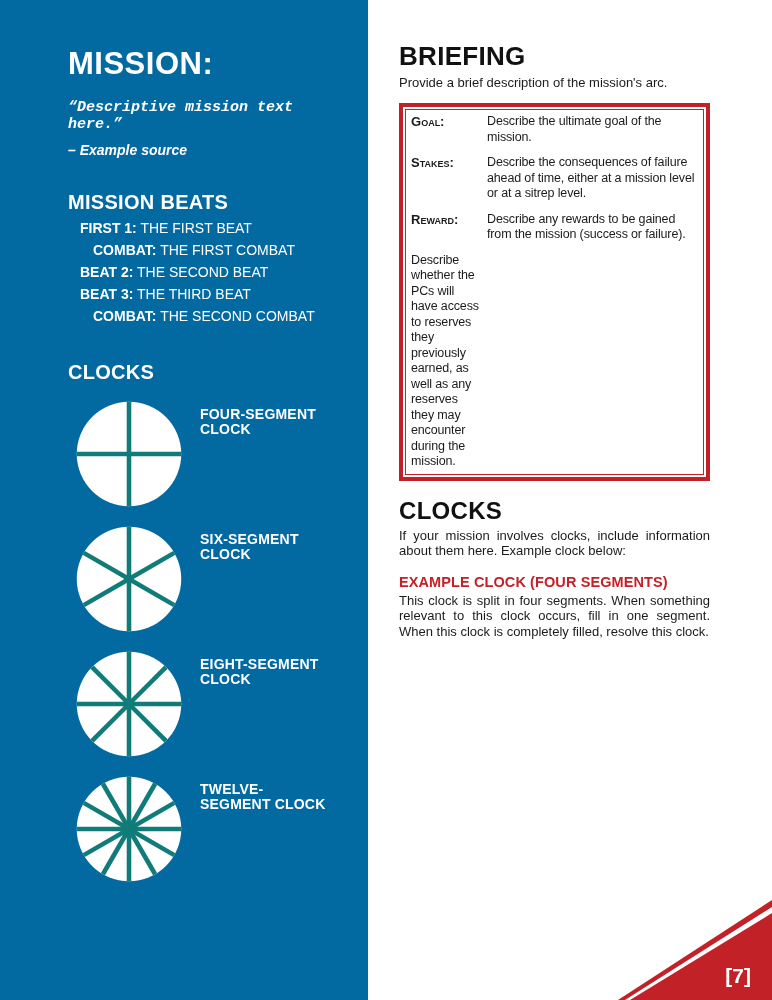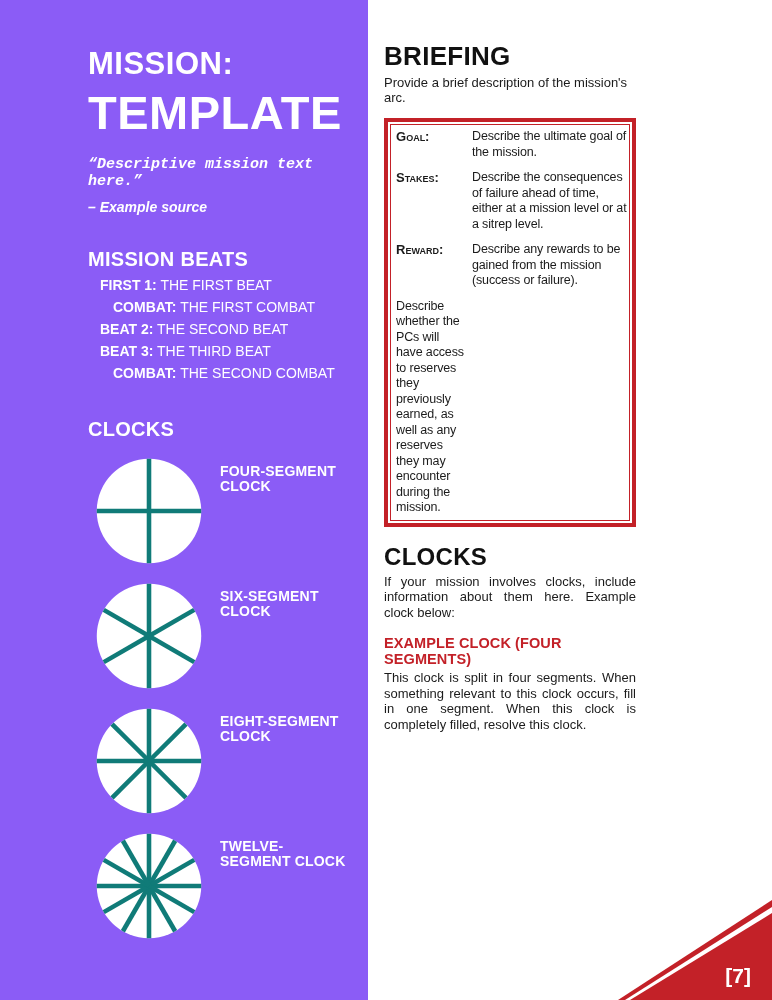--- a/index.html
+++ b/index.html
@@ -10,23 +10,23 @@
     color: #1b1b1b;
     position: relative;
     overflow: hidden;
   }
   .page { position: absolute; inset: 0; }
 
   
   .sidebar {
     position: absolute; left: 0; top: 0;
     width: 368px; height: 1000px;
-    background: #8b5cf6;
+    background: #0369a1;
     color: #ffffff;
-    padding: 48px 13px 0 88px;
+    padding: 48px 13px 0 68px;
   }
   .kicker {
     font-size: 31px; font-weight: bold; letter-spacing: 0.5px;
     line-height: 1.0;
   }
   .mission-title {
     font-size: 47px; font-weight: bold; letter-spacing: 0.5px;
     line-height: 1.0; margin-top: 10px;
   }
   .quote {
@@ -51,22 +51,22 @@
   .clock-row + .clock-row { margin-top: 15px; }
   .clock-svg { width: 110px; height: 110px; margin-left: 6px; flex: 0 0 auto; color: #107b78; }
   .clock-label {
     margin-left: 16px; padding-top: 8px;
     font-size: 14px; font-weight: bold; line-height: 15px;
     max-width: 130px; letter-spacing: 0.2px;
   }
 
   
   .main {
-    position: absolute; left: 384px; top: 0;
-    width: 252px;
+    position: absolute; left: 399px; top: 0;
+    width: 311px;
   }
   .main-heading {
     font-size: 26px; font-weight: bold; letter-spacing: 0.3px;
     color: #111111;
   }
   .briefing-heading { margin-top: 41px; }
   .subtitle { font-size: 13px; margin-top: 3px; }
 
   .brief-box {
     margin-top: 13px;
@@ -111,21 +111,20 @@
     color: #ffffff; font-size: 21px; font-weight: bold;
   }
 </style>
 </head>
 <body>
 
 <div class="page">
 
   <aside class="sidebar">
     <div class="kicker">MISSION:</div>
-    <div class="mission-title">TEMPLATE</div>
     <div class="quote">“Descriptive mission text here.”</div>
     <div class="attribution">– Example source</div>
 
     <h3 class="side-heading beats-heading">MISSION BEATS</h3>
     <ul class="beats-list">
       <li class="beat-item i1">
         <span class="beat-label">FIRST 1:</span>
         <span>THE FIRST BEAT</span>
       </li>
       <li class="beat-item i2">

